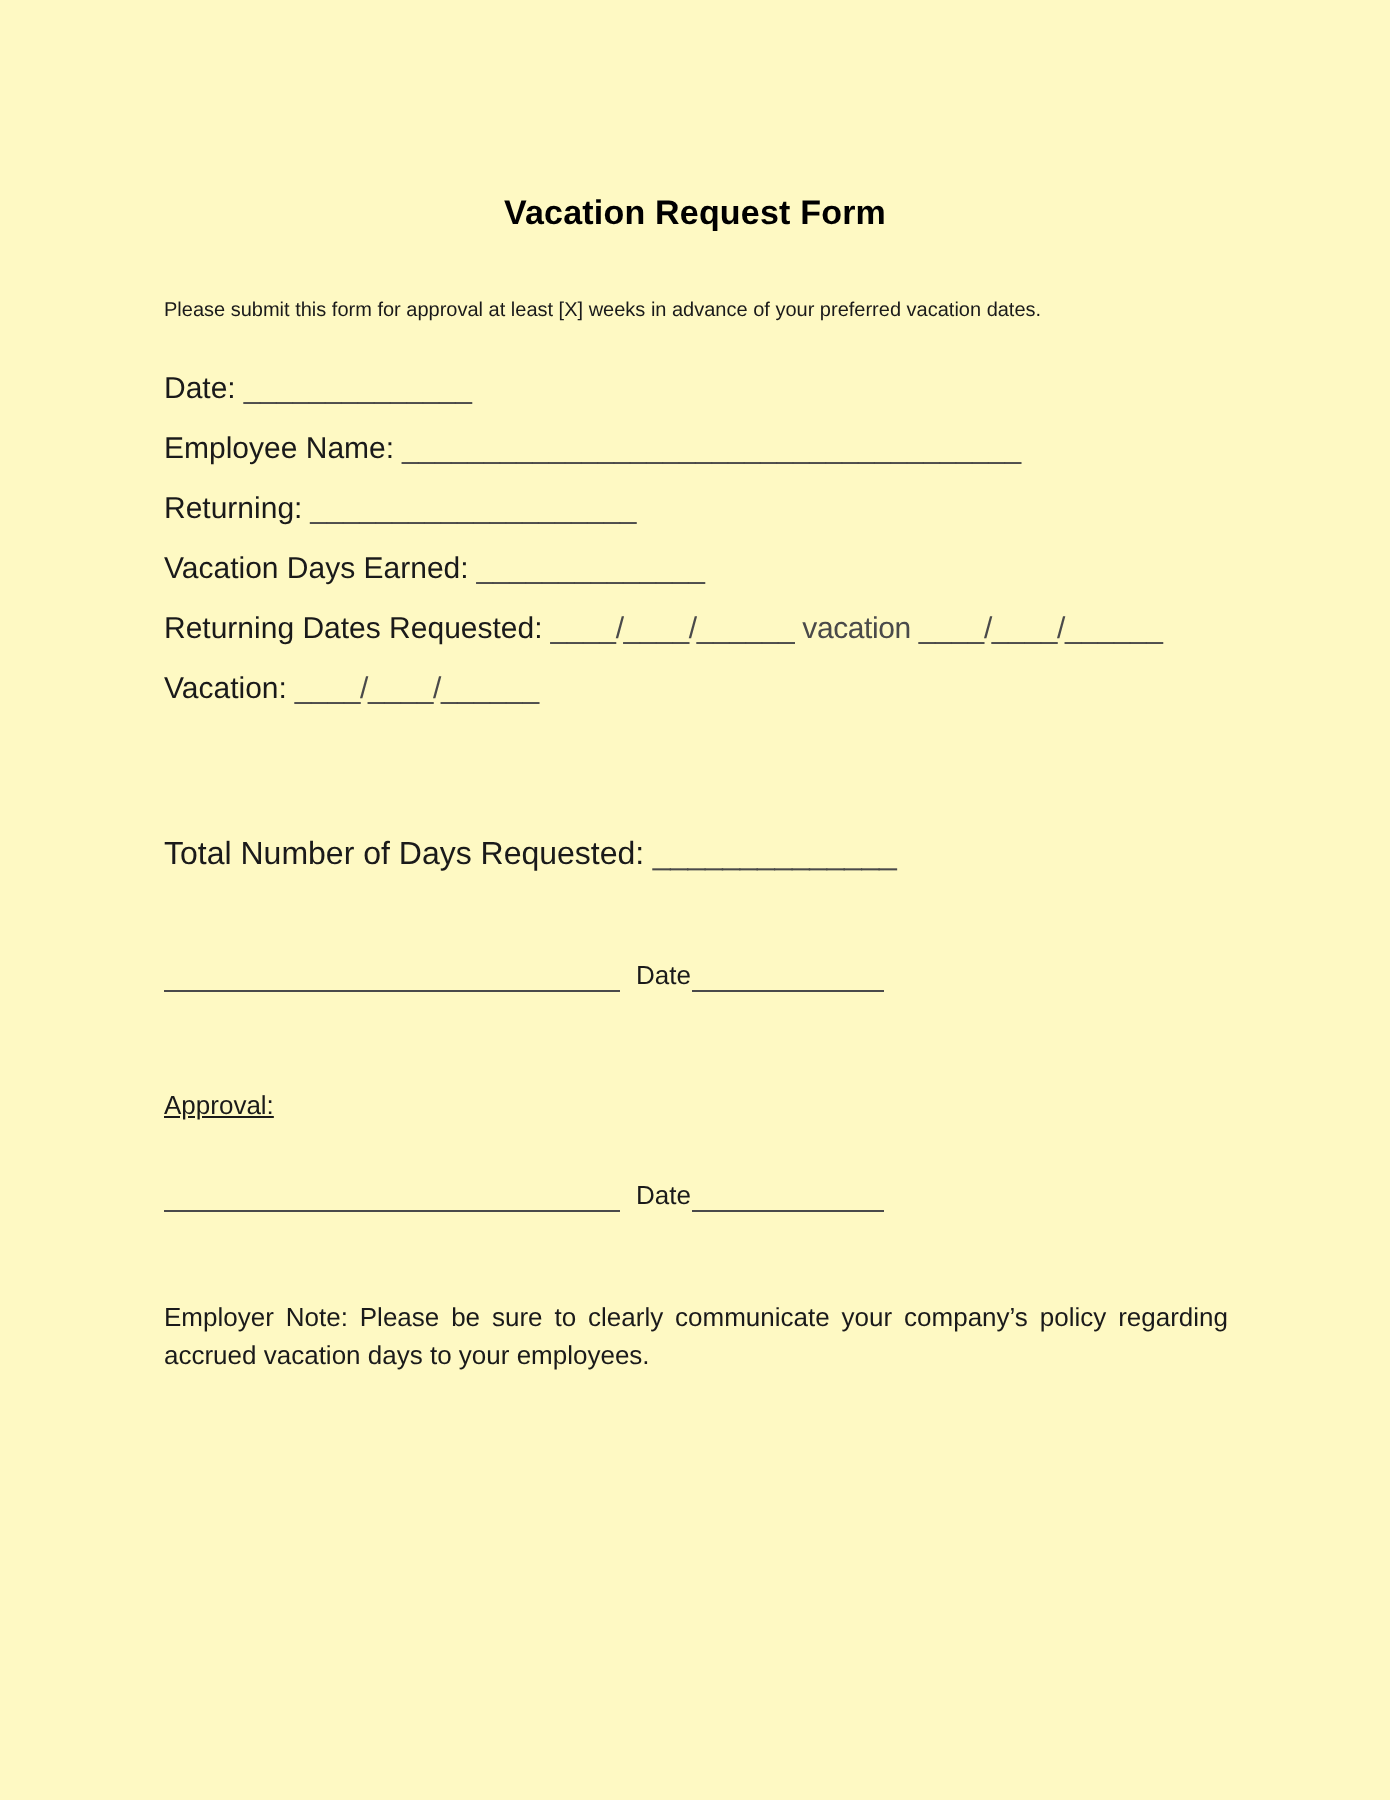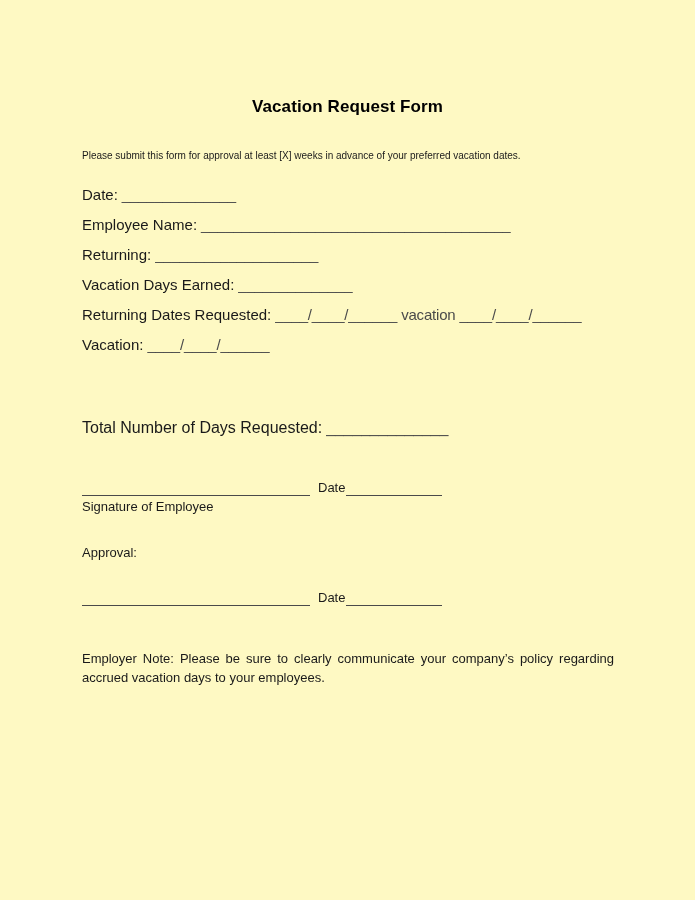--- a/index.html
+++ b/index.html
@@ -123,20 +123,21 @@
   }
 
   
   .approval {
     position: absolute;
     left: 82px;
     top: 544px;
     font-size: 13px;
     line-height: 17px;
     color: #1a1a1a;
+    text-decoration: underline;
   }
 
   
   .employer-note {
     position: absolute;
     left: 82px;
     top: 637px;
     width: 532px;
     font-size: 13px;
     line-height: 18.5px;
@@ -186,21 +187,20 @@
   <div class="total-row">
     <span class="field-label">Total Number of Days Requested:</span><span class="blank"> ______________</span>
   </div>
 
   <div class="sig-block employee">
     <div class="sig-line-row">
       <span class="sig-rule"></span>
       <span class="sig-date-label">Date</span>
       <span class="sig-date-rule"></span>
     </div>
-    <div class="sig-caption">Signature of Employee</div>
   </div>
 
   <div class="approval">Approval:</div>
 
   <div class="sig-block manager">
     <div class="sig-line-row">
       <span class="sig-rule"></span>
       <span class="sig-date-label">Date</span>
       <span class="sig-date-rule"></span>
     </div>

